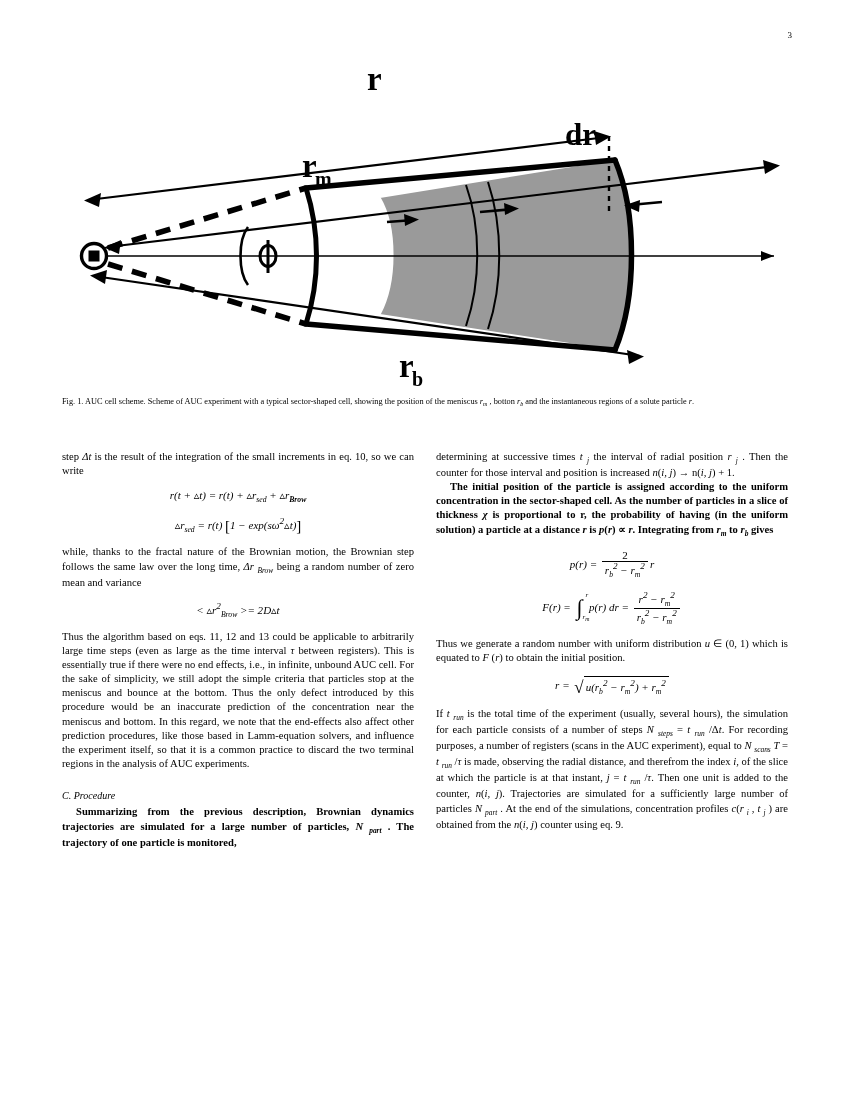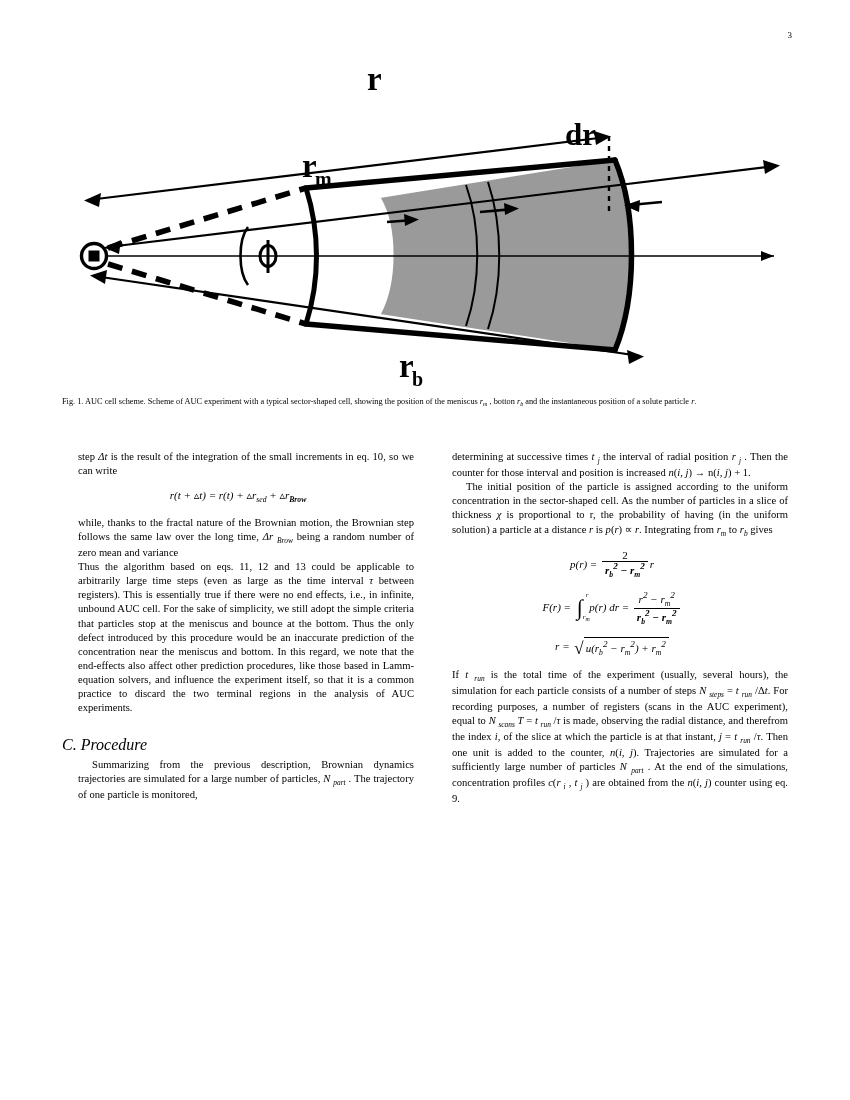--- a/index.html
+++ b/index.html
@@ -66,57 +66,57 @@
   }
   .col {
     width: 352px;
     font-size: 10.6px;
     line-height: 1.335;
     text-align: justify;
     text-justify: inter-word;
     font-family: "Liberation Serif", serif;
   }
   .col p {
-    margin: 0 0 0 16px;
+    margin: 0 0 0 0;
     text-indent: 0;
   }
-  .col p.indent { text-indent: 14px; }
+  .col p.indent { text-indent: 14px; font-weight: bold; }
   .col p + p { margin-top: 0; }
 
   .eq {
     text-align: center;
     margin: 11px 0 11px 0;
     font-style: italic;
     font-size: 11px;
     line-height: 1.2;
   }
   .eq .up { font-style: normal; }
 
   h3.section {
-    font-size: 16px;
+    font-size: 10px;
     font-style: italic;
     font-weight: normal;
     margin: 18px 0 3px 0;
     text-align: left;
     font-family: "Liberation Serif", serif;
   }
 
   
   .mi { font-style: italic; }
   sub.it { font-style: italic; font-size: 0.7em; text-align: center; }
 
   .frac {
     display: inline-block;
     vertical-align: middle;
     text-align: center;
     line-height: 1.08;
     margin: 0 2px;
   }
   .frac .num { display: block; padding: 0 3px; }
-  .frac .den { display: block; border-top: 1px solid #000; padding: 0 3px; font-weight: bold; }
+  .frac .den { display: block; border-top: 1px solid #000; padding: 0 3px; }
 
   .intg {
     display: inline-block;
     vertical-align: middle;
     position: relative;
     font-size: 22px;
     font-style: normal;
     line-height: 1;
     margin: 0 1px 0 3px;
   }
@@ -237,37 +237,43 @@
       <g>
         <text x="337" y="325" font-family="Liberation Serif, serif" font-size="33" font-weight="bold" fill="#000">r</text>
         <text x="350" y="334" font-family="Liberation Serif, serif" font-size="20" font-weight="bold" fill="#000">b</text>
       </g>
       <text x="503" y="93" font-family="Liberation Serif, serif" font-size="31" font-weight="bold" fill="#000">dr</text>
     </svg>
   </div>
 
   <div class="fig-caption">
     <span>Fig. 1.</span>
-    <b>AUC cell scheme</b><span>. Scheme of AUC experiment with a typical sector-shaped cell, showing the position of the meniscus </span><i>r</i><span class="sub">m</span><span> , botton </span><i>r</i><span class="sub">b</span><span> and the instantaneous position of a solute particle </span><i>r</i><span>.</span>
+    <b>AUC cell scheme</b><span>. Scheme of AUC experiment with a typical sector-shaped cell, showing the position of the meniscus </span><i>r</i><span class="sub">m</span><span> , botton </span><i>r</i><span class="sub">b</span><span> and the instantaneous regions of a solute particle </span><i>r</i><span>.</span>
   </div>
 
   <div class="columns">
 
     <div class="col">
 
       <p>step <span class="mi">Δt</span> is the result of the integration of the small increments in eq. 10, so we can write</p>
 
       <div class="eq">
         <span class="mi">r</span>(<span class="mi">t</span> + <span class="up">▵</span><span class="mi">t</span>) = <span class="mi">r</span>(<span class="mi">t</span>) + <span class="up">▵</span><span class="mi">r</span><sub class="it">sed</sub> + <span class="up">▵</span><span class="mi">r</span><sub class="it"><b>Brow</b></sub>
       </div>
 
 
+      <div class="eq">
+        <span class="up">▵</span><span class="mi">r</span><sub class="it">sed</sub> = <span class="mi">r</span>(<span class="mi">t</span>) <span class="brk">[</span>1 − <span class="mi">exp</span>(<span class="mi">sω</span><sup>2</sup><span class="up">▵</span><span class="mi">t</span>)<span class="brk">]</span>
+      </div>
 
       <p>while, thanks to the fractal nature of the Brownian motion, the Brownian step follows the same law over the long time, <span class="mi">Δr</span> <sub class="it">Brow</sub> being a random number of zero mean and variance</p>
 
+      <div class="eq">
+        &lt; <span class="up">▵</span><span class="mi">r</span><sup>2</sup><sub class="it">Brow</sub> &gt;= 2<span class="mi">D</span><span class="up">▵</span><span class="mi">t</span>
+      </div>
 
       <p>Thus the algorithm based on eqs. 11, 12 and 13 could be applicable to arbitrarily large time steps (even as large as the time interval <span class="mi">τ</span> between registers). This is essentially true if there were no end effects, i.e., in infinite, unbound AUC cell. For the sake of simplicity, we still adopt the simple criteria that particles stop at the meniscus and bounce at the bottom. Thus the only defect introduced by this procedure would be an inaccurate prediction of the concentration near the meniscus and bottom. In this regard, we note that the end-effects also affect other prediction procedures, like those based in Lamm-equation solvers, and influence the experiment itself, so that it is a common practice to discard the two terminal regions in the analysis of AUC experiments.</p>
 
       <h3 class="section">C.  Procedure</h3>
 
       <p class="indent">Summarizing from the previous description, Brownian dynamics trajectories are simulated for a large number of particles, <span class="mi">N</span> <sub class="it">part</sub> . The trajectory of one particle is monitored,</p>
     </div>
 
     <div class="col">
 
@@ -287,20 +293,21 @@
       <div class="eq">
         <span class="mi">F</span>(<span class="mi">r</span>) =
         <span class="intg">∫<span class="lim-t">r</span><span class="lim-b">r<sub>m</sub></span></span>
         &nbsp;<span class="mi">p</span>(<span class="mi">r</span>) <span class="mi">dr</span> =
         <span class="frac">
           <span class="num"><span class="mi">r</span><sup>2</sup> − <span class="mi">r</span><sub class="it">m</sub><sup>2</sup></span>
           <span class="den"><span class="mi">r</span><sub class="it">b</sub><sup>2</sup> − <span class="mi">r</span><sub class="it">m</sub><sup>2</sup></span>
         </span>
       </div>
 
+      <p>Thus we generate a random number with uniform distribution <span class="mi">u</span> ∈ (0, 1) which is equated to <span class="mi">F</span> (<span class="mi">r</span>) to obtain the initial position.</p>
 
       <div class="eq">
         <span class="mi">r</span> = <span class="sqrt"><span class="radsym">√</span><span class="radicand"><span class="mi">u</span>(<span class="mi">r</span><sub class="it">b</sub><sup>2</sup> − <span class="mi">r</span><sub class="it">m</sub><sup>2</sup>) + <span class="mi">r</span><sub class="it">m</sub><sup>2</sup></span></span>
       </div>
 
       <p>If <span class="mi">t</span> <sub class="it">run</sub> is the total time of the experiment (usually, several hours), the simulation for each particle consists of a number of steps <span class="mi">N</span> <sub class="it">steps</sub> = <span class="mi">t</span> <sub class="it">run</sub> /Δ<span class="mi">t</span>. For recording purposes, a number of registers (scans in the AUC experiment), equal to <span class="mi">N</span> <sub class="it">scans</sub> <span class="mi">T</span> = <span class="mi">t</span> <sub class="it">run</sub> /<span class="mi">τ</span> is made, observing the radial distance, and therefrom the index <span class="mi">i</span>, of the slice at which the particle is at that instant, <span class="mi">j</span> = <span class="mi">t</span> <sub class="it">run</sub> /<span class="mi">τ</span>. Then one unit is added to the counter, <span class="mi">n</span>(<span class="mi">i, j</span>). Trajectories are simulated for a sufficiently large number of particles <span class="mi">N</span> <sub class="it">part</sub> . At the end of the simulations, concentration profiles <span class="mi">c</span>(<span class="mi">r</span> <sub class="it">i</sub> , <span class="mi">t</span> <sub class="it">j</sub> ) are obtained from the <span class="mi">n</span>(<span class="mi">i, j</span>) counter using eq. 9.</p>
     </div>
   </div>
 </div>
 

